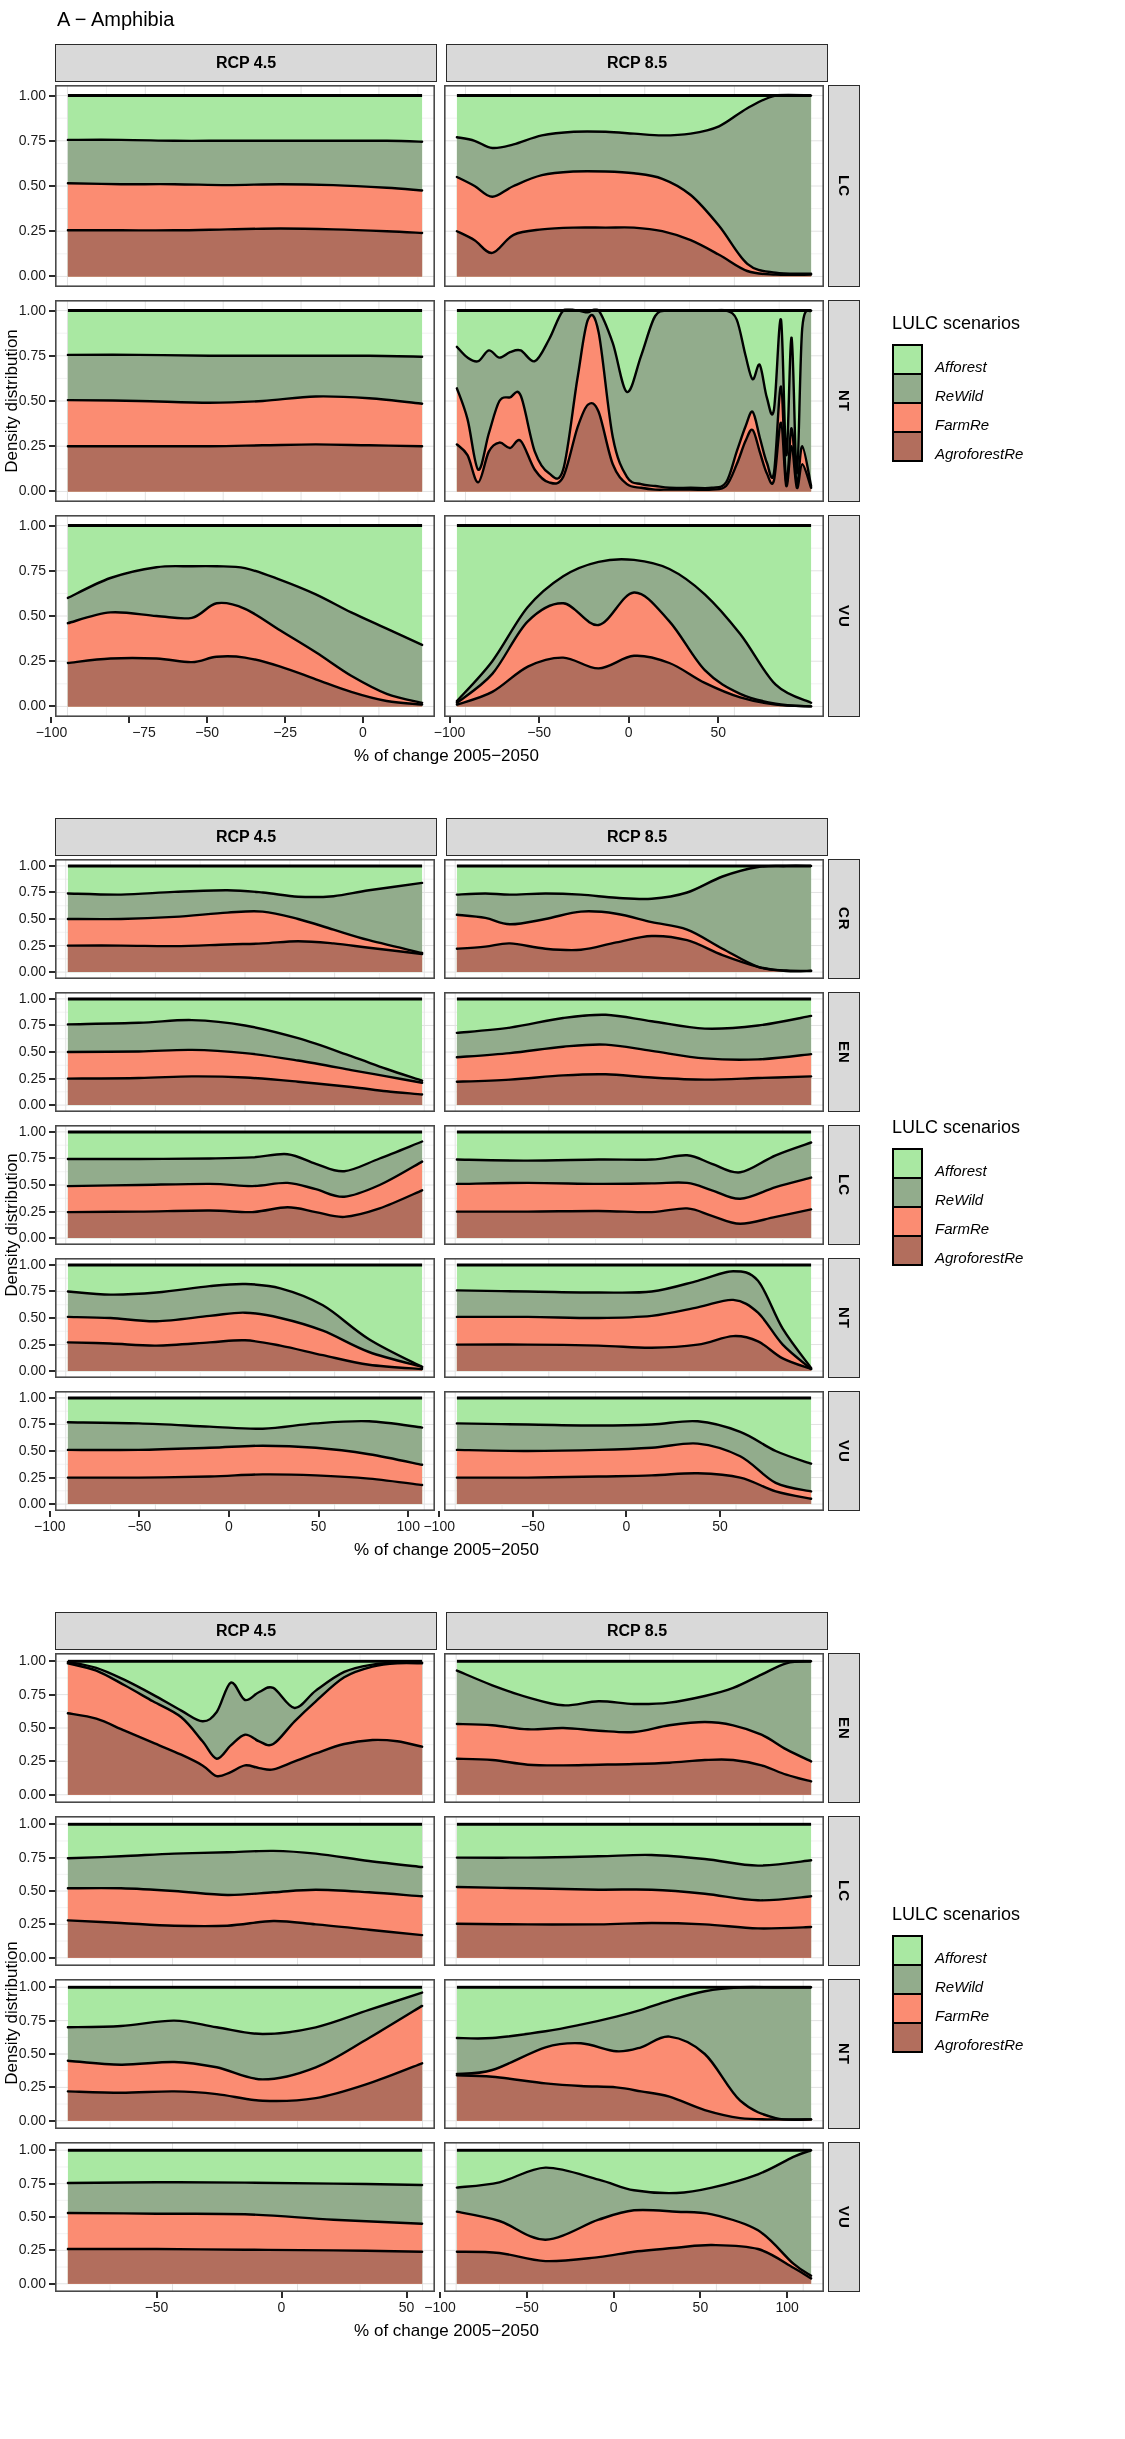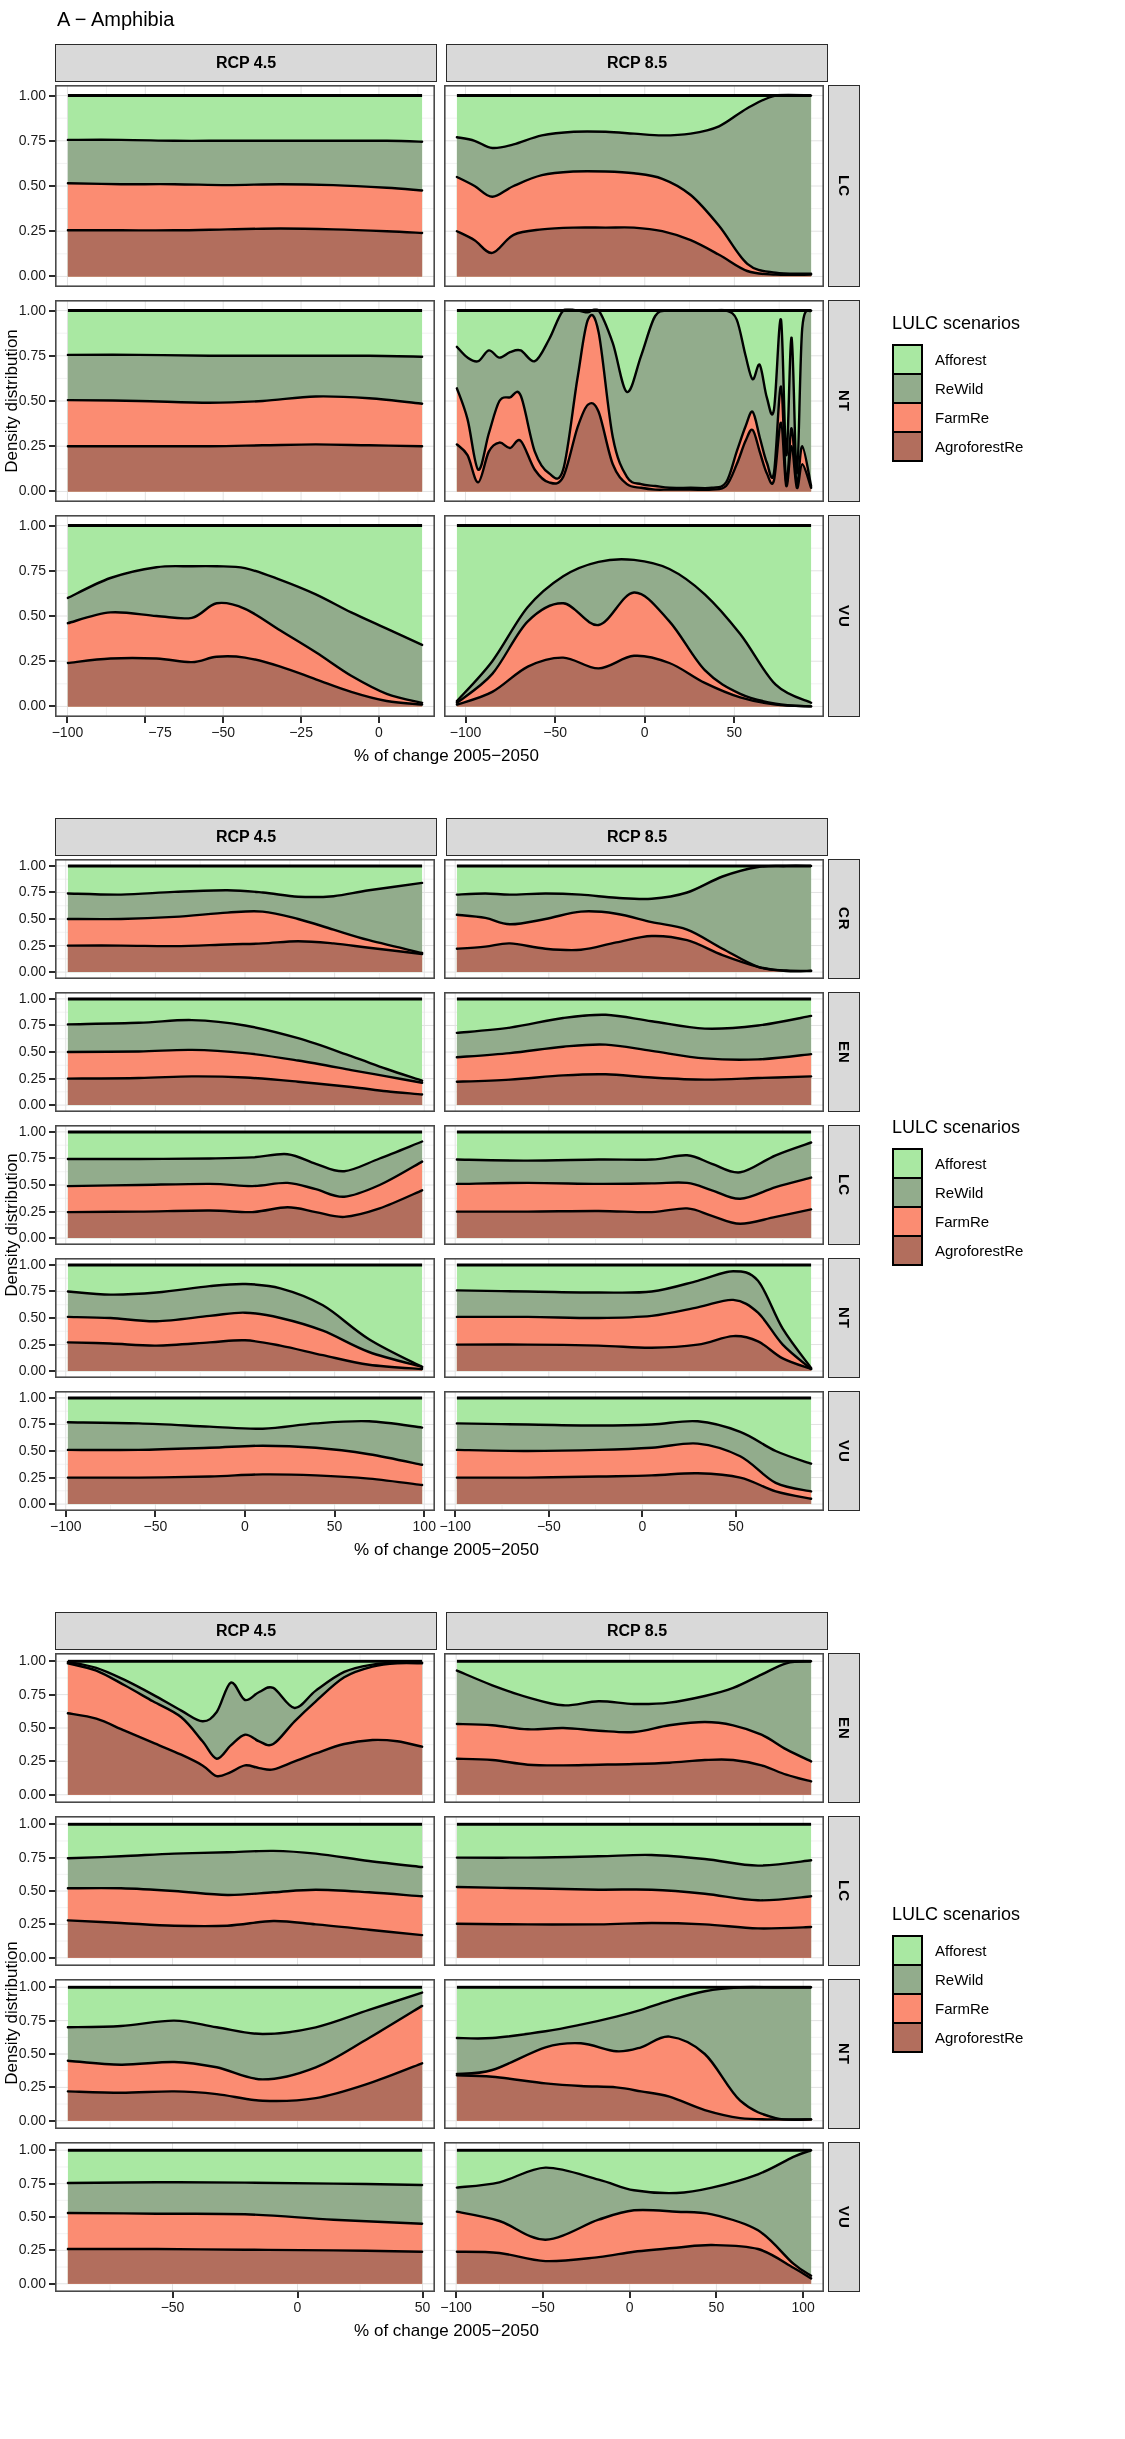--- a/index.html
+++ b/index.html
@@ -14,29 +14,29 @@
   .plot-row{display:flex;position:relative;}
   .gutter{width:55px;position:relative;}
   .ylab-tick{position:absolute;right:0;width:6px;height:2px;background:#2b2b2b;}
   .ylab-txt{position:absolute;right:9px;font-size:14px;color:#1a1a1a;white-space:nowrap;}
   .facet{position:relative;}
   .facet svg{display:block;}
   .facet + .facet{margin-left:9px;}
   .rowstrip{width:30px;background:#D9D9D9;border:1.6px solid #2b2b2b;margin-left:4px;display:flex;align-items:center;justify-content:center;}
   .rowstrip span{writing-mode:vertical-rl;font-weight:bold;font-size:15px;letter-spacing:1px;}
   .row-gap{height:13px;}
-  .axis-row{margin-left:55px;position:relative;height:27px;}
+  .axis-row{margin-left:39px;position:relative;height:27px;}
   .xtick{position:absolute;top:0;width:2px;height:6px;background:#2b2b2b;}
   .xtick-lbl{position:absolute;top:7px;transform:translateX(-50%);font-size:14px;color:#1a1a1a;white-space:nowrap;}
   .xlabel{margin-left:55px;width:783px;text-align:center;font-size:17px;height:24px;margin-top:2px;}
   .ylabel{position:absolute;left:2px;width:20px;text-align:center;writing-mode:vertical-rl;transform:rotate(180deg) translateY(50%);font-size:17px;white-space:nowrap;}
   .panel-legend{width:259px;display:flex;align-items:center;}
   .legend{padding-left:26px;}
   .legend-title{font-size:18px;margin-bottom:12px;}
-  .lkey{display:flex;align-items:center;margin-top:-2px;}
+  .lkey{display:flex;align-items:flex-end;margin-top:-2px;font-style:italic;}
   .lswatch{width:27px;height:27px;border:2px solid #000;flex:none;}
   .llabel{font-size:15px;padding-left:12px;}
 </style>
 </head>
 <body>
 
 <div class="figure" id="figure-root">
     <div class="panel">
       <div class="panel-left">
         <div class="panel-title">A − Amphibia</div>

